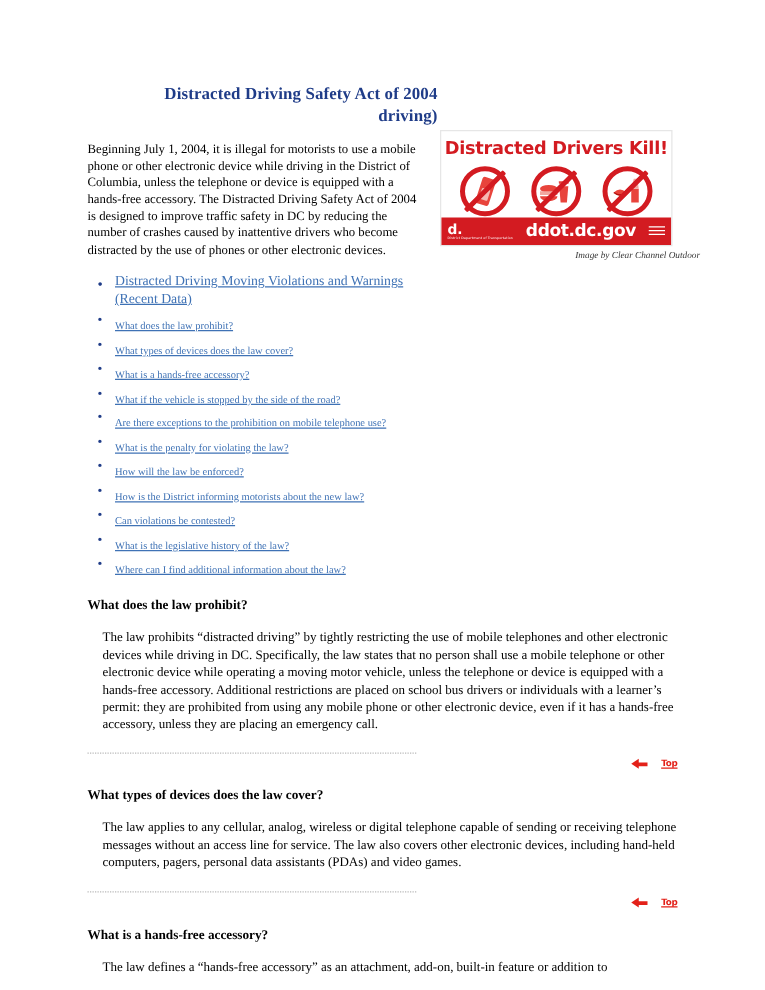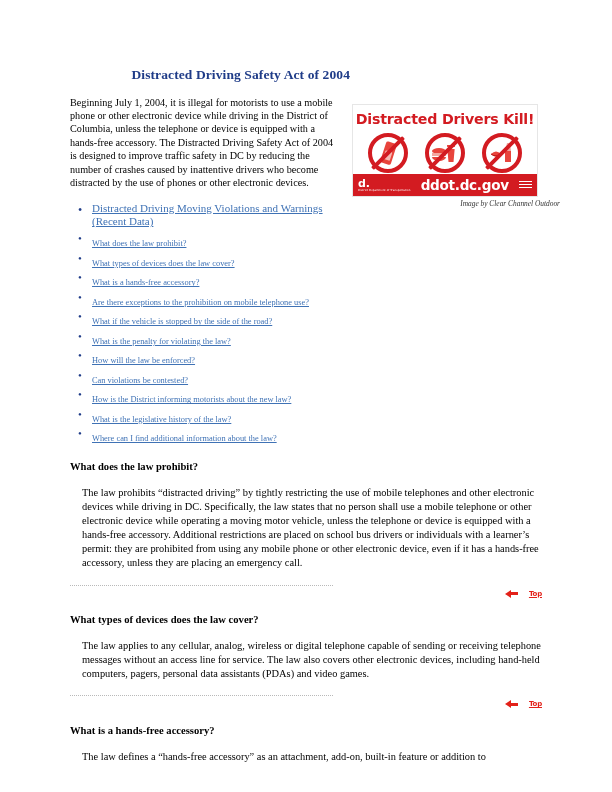--- a/index.html
+++ b/index.html
@@ -341,35 +341,36 @@
               <i style="top:3px"></i>
               <i style="top:6px"></i>
           </div>
         </div>
       </div>
       <div class="banner-caption">Image by Clear Channel Outdoor</div>
     </div>
 
     <h1 class="doc-title">
       <span class="tline">Distracted Driving Safety Act of 2004</span>
+      <span class="tline">driving)</span>
     </h1>
 
     <p class="intro">Beginning July 1, 2004, it is illegal for motorists to use a mobile phone or other electronic device while driving in the District of Columbia, unless the telephone or device is equipped with a hands-free accessory. The Distracted Driving Safety Act of 2004 is designed to improve traffic safety in DC by reducing the number of crashes caused by inattentive drivers who become distracted by the use of phones or other electronic devices.</p>
 
     <ul class="link-list">
       <li class="big"><a href="#">Distracted Driving Moving Violations and Warnings (Recent Data)</a></li>
       <li><a href="#">What does the law prohibit?</a></li>
       <li><a href="#">What types of devices does the law cover?</a></li>
       <li><a href="#">What is a hands-free accessory?</a></li>
+      <li><a href="#">What if the vehicle is stopped by the side of the road?</a></li>
       <li><a href="#">Are there exceptions to the prohibition on mobile telephone use?</a></li>
-      <li><a href="#">What if the vehicle is stopped by the side of the road?</a></li>
       <li><a href="#">What is the penalty for violating the law?</a></li>
       <li><a href="#">How will the law be enforced?</a></li>
+      <li><a href="#">How is the District informing motorists about the new law?</a></li>
       <li><a href="#">Can violations be contested?</a></li>
-      <li><a href="#">How is the District informing motorists about the new law?</a></li>
       <li><a href="#">What is the legislative history of the law?</a></li>
       <li><a href="#">Where can I find additional information about the law?</a></li>
     </ul>
 
     <div class="section">
       <h2>What does the law prohibit?</h2>
       <p>The law prohibits “distracted driving” by tightly restricting the use of mobile telephones and other electronic devices while driving in DC. Specifically, the law states that no person shall use a mobile telephone or other electronic device while operating a moving motor vehicle, unless the telephone or device is equipped with a hands-free accessory. Additional restrictions are placed on school bus drivers or individuals with a learner’s permit: they are prohibited from using any mobile phone or other electronic device, even if it has a hands-free accessory, unless they are placing an emergency call.</p>
     </div>
 
     <div class="divider-row">

